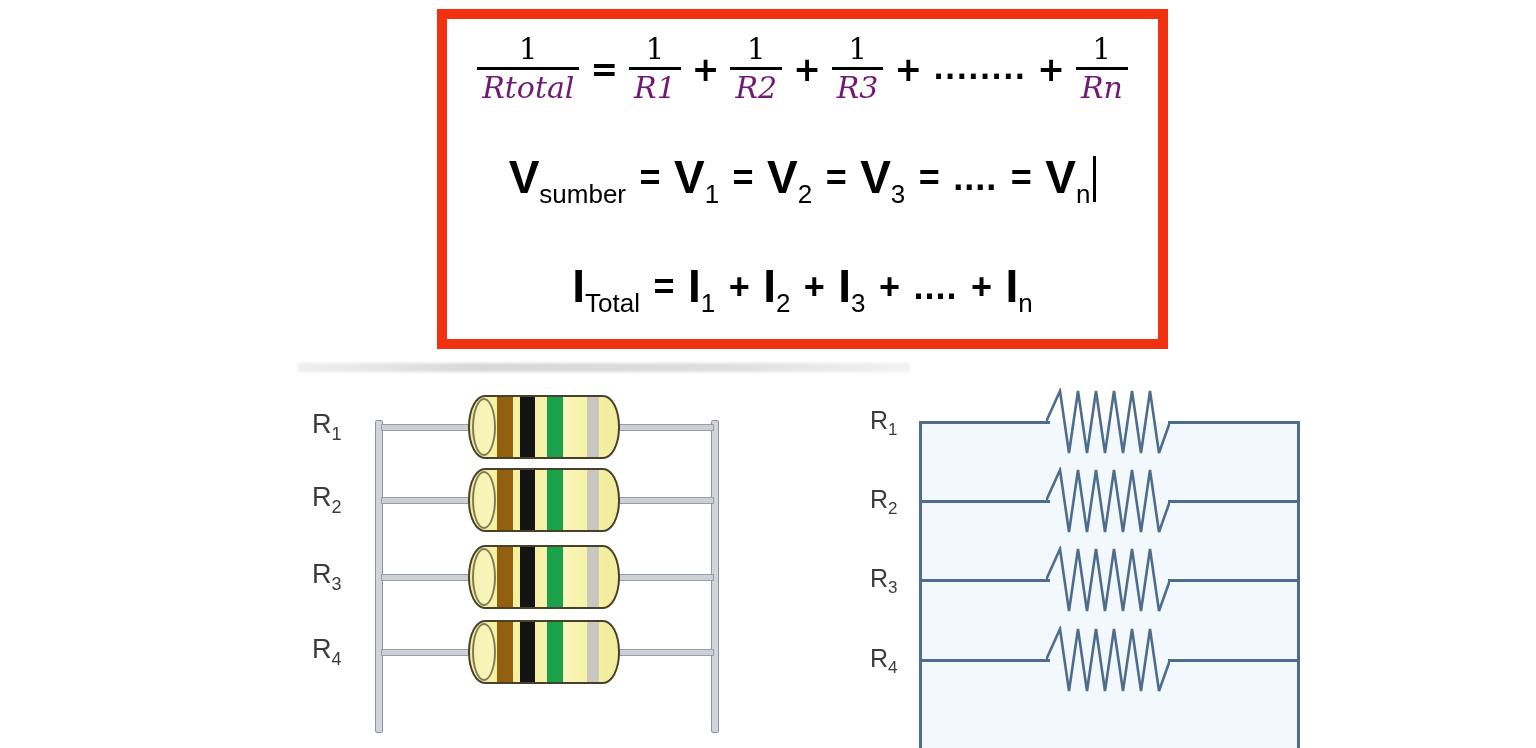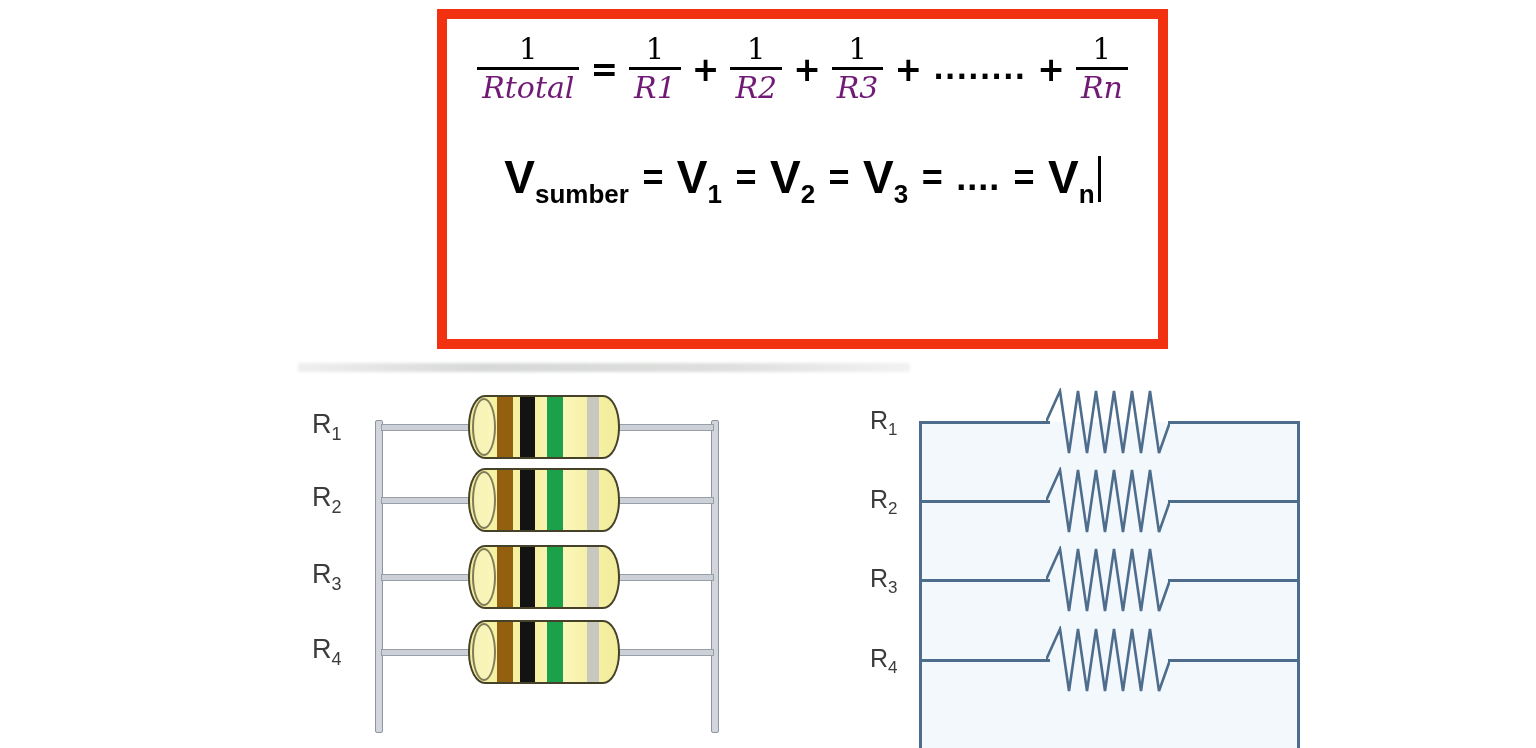--- a/index.html
+++ b/index.html
@@ -13,21 +13,21 @@
   .l1{top:0;height:100px;display:flex;align-items:center;justify-content:center;gap:11px;padding:0 4px;box-sizing:border-box;}
   .frac{display:inline-flex;flex-direction:column;align-items:center;line-height:1;}
   .fn{font-family:"DejaVu Serif",serif;font-size:29px;color:#000;padding:0 6px 3px 6px;}
   .fd{font-family:"DejaVu Serif",serif;font-style:italic;font-size:30px;color:#701a75;
       border-top:3px solid #000;padding:3px 5px 0 5px;}
   .op{font-family:"DejaVu Sans",sans-serif;font-weight:bold;font-size:33px;color:#000;}
   .dots{font-family:"DejaVu Sans",sans-serif;font-weight:bold;font-size:28px;letter-spacing:1px;color:#000;}
   .l2{top:128px;text-align:center;white-space:nowrap;}
   .l3{top:240px;text-align:center;white-space:nowrap;}
   .big{font-weight:bold;font-size:46px;color:#000;}
-  .sb{font-weight:bold;font-size:26px;color:#000;display:inline-block;transform:translateY(10px);}
+  .sb{font-weight:normal;font-size:26px;color:#000;display:inline-block;transform:translateY(10px);}
   .op2{font-weight:bold;font-size:36px;color:#000;margin:0 9px;display:inline-block;transform:translateY(-3px);}
   .dots2{font-weight:bold;font-size:36px;color:#000;display:inline-block;transform:translateY(-3px);letter-spacing:1px;}
   .caret{display:inline-block;width:3px;height:46px;background:#000;margin-left:3px;transform:translateY(9px);}
 
   
   .artifact{position:absolute;left:298px;top:363px;width:612px;height:9px;
             background:linear-gradient(90deg,rgba(160,165,160,.18),rgba(148,153,150,.38) 30%,rgba(150,155,150,.32) 70%,rgba(165,168,162,.15));
             filter:blur(1.5px);}
 
   
@@ -97,20 +97,33 @@
       <span class="op2">=</span>
       <span class="big">V</span><span class="sb">2</span>
       <span class="op2">=</span>
       <span class="big">V</span><span class="sb">3</span>
       <span class="op2">=</span>
       <span class="dots2">....</span>
       <span class="op2">=</span>
       <span class="big">V</span><span class="sb">n</span><span class="caret"></span>
     </div>
 
+    <div class="fline l3">
+      <span class="big">I</span><span class="sb">Total</span>
+      <span class="op2">=</span>
+      <span class="big">I</span><span class="sb">1</span>
+      <span class="op2">+</span>
+      <span class="big">I</span><span class="sb">2</span>
+      <span class="op2">+</span>
+      <span class="big">I</span><span class="sb">3</span>
+      <span class="op2">+</span>
+      <span class="dots2">....</span>
+      <span class="op2">+</span>
+      <span class="big">I</span><span class="sb">n</span>
+    </div>
   </div>
 
   <div class="artifact"></div>
 
   <div>
     <div class="ld-label" style="top:407px"><span>R</span><span class="lsub">1</span></div>
     <div class="ld-label" style="top:480px"><span>R</span><span class="lsub">2</span></div>
     <div class="ld-label" style="top:557px"><span>R</span><span class="lsub">3</span></div>
     <div class="ld-label" style="top:632px"><span>R</span><span class="lsub">4</span></div>
 

